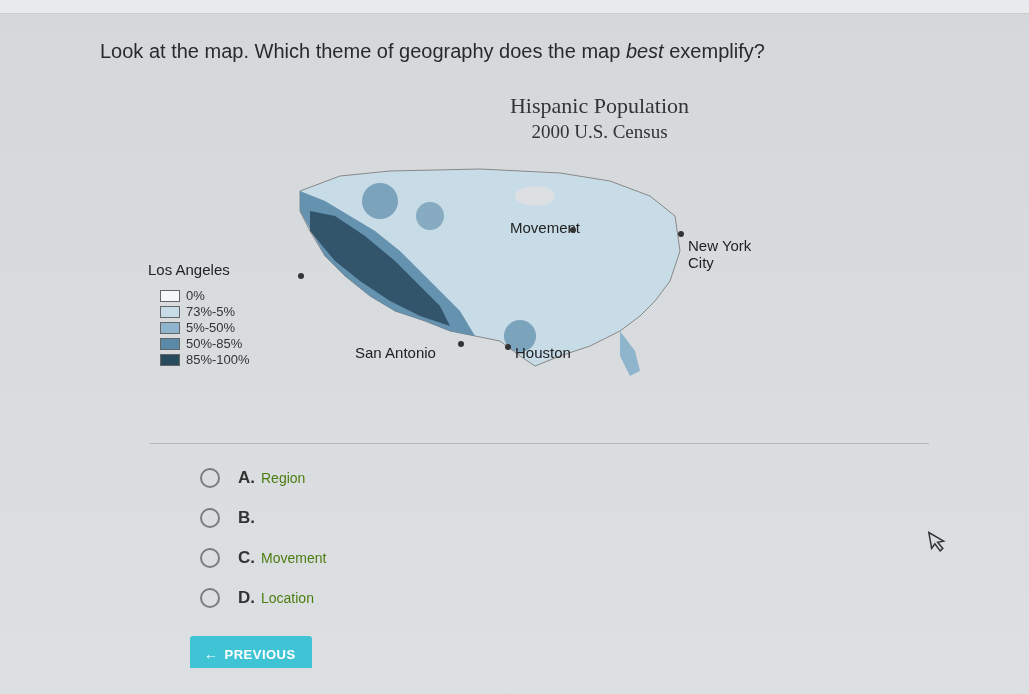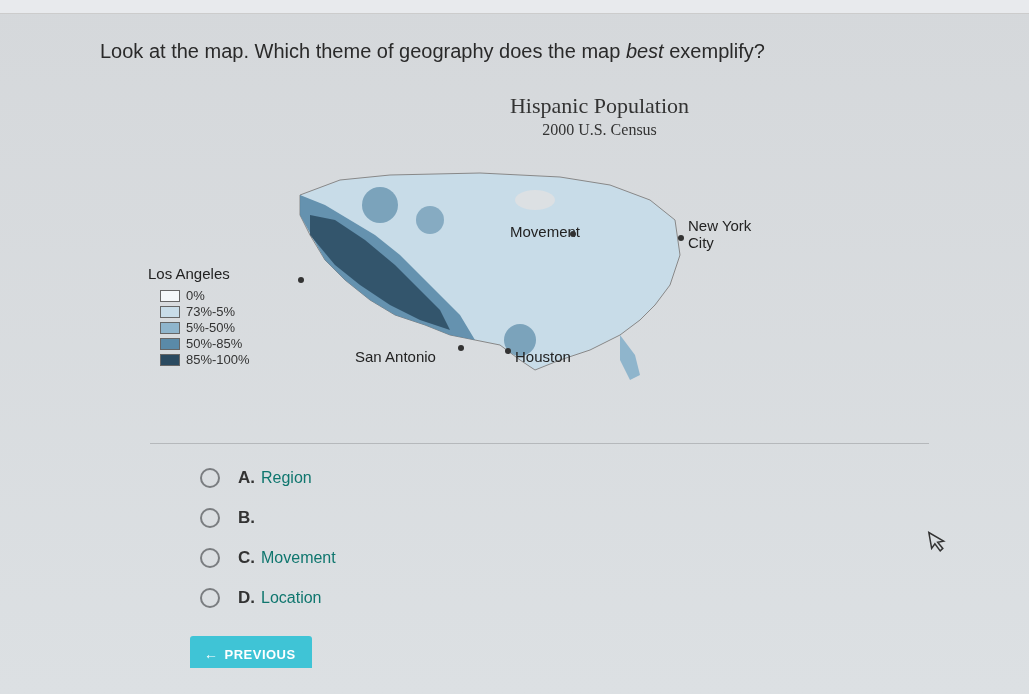--- a/index.html
+++ b/index.html
@@ -35,24 +35,24 @@
       text-align: center;
       font-family: Liberation Serif, serif;
       font-size: 22px;
       color: #333;
       margin-left: 100px;
       margin-bottom: 2px;
     }
     .map-subtitle {
       text-align: center;
       font-family: Georgia, serif;
-      font-size: 16px;
+      font-size: 19px;
       color: #333;
       margin-left: 100px;
-      margin-bottom: 26px;
+      margin-bottom: 18px;
     }
     .map-svg-wrap {
       position: relative;
       width: 560px;
       height: 260px;
       margin-left: 80px;
     }
     .city-label {
       position: absolute;
       font-size: 15px;
@@ -111,22 +111,22 @@
       margin-right: 18px;
       flex-shrink: 0;
     }
     .answer-letter {
       font-weight: bold;
       font-size: 17px;
       color: #333;
       margin-right: 6px;
     }
     .answer-text {
-      font-size: 16px;
-      color: #0f766e;
+      font-size: 14px;
+      color: #4d7c0f;
       text-align: center;
     }
     .prev-button {
       display: inline-flex;
       align-items: center;
       background: #3fc4d6;
       color: #fff;
       font-size: 13px;
       font-weight: bold;
       letter-spacing: 0.5px;
@@ -177,21 +177,21 @@
         <circle cx="240" cy="175" r="16" fill="#5a8aa8" opacity="0.7"></circle>
 
         <path d="M 340 170 L 355 190 L 360 210 L 350 215 L 340 195 Z" fill="#8fb5cc"></path>
 
         <ellipse cx="255" cy="35" rx="20" ry="10" fill="#dce0e3"></ellipse>
       </svg>
 
       <span class="city-label" style="left:300px;top:58px">Movement</span>
       <span class="city-dot" style="left:360px;top:66px"></span>
 
-      <span class="city-label" style="left:478px;top:52px">New York City</span>
+      <span class="city-label" style="left:478px;top:76px">New York City</span>
       <span class="city-dot" style="left:468px;top:70px"></span>
 
       <span class="city-label" style="left:-62px;top:100px">Los Angeles</span>
       <span class="city-dot" style="left:88px;top:112px"></span>
 
       <span class="city-label" style="left:145px;top:183px">San Antonio</span>
       <span class="city-dot" style="left:248px;top:180px"></span>
 
       <span class="city-label" style="left:305px;top:183px">Houston</span>
       <span class="city-dot" style="left:295px;top:183px"></span>

